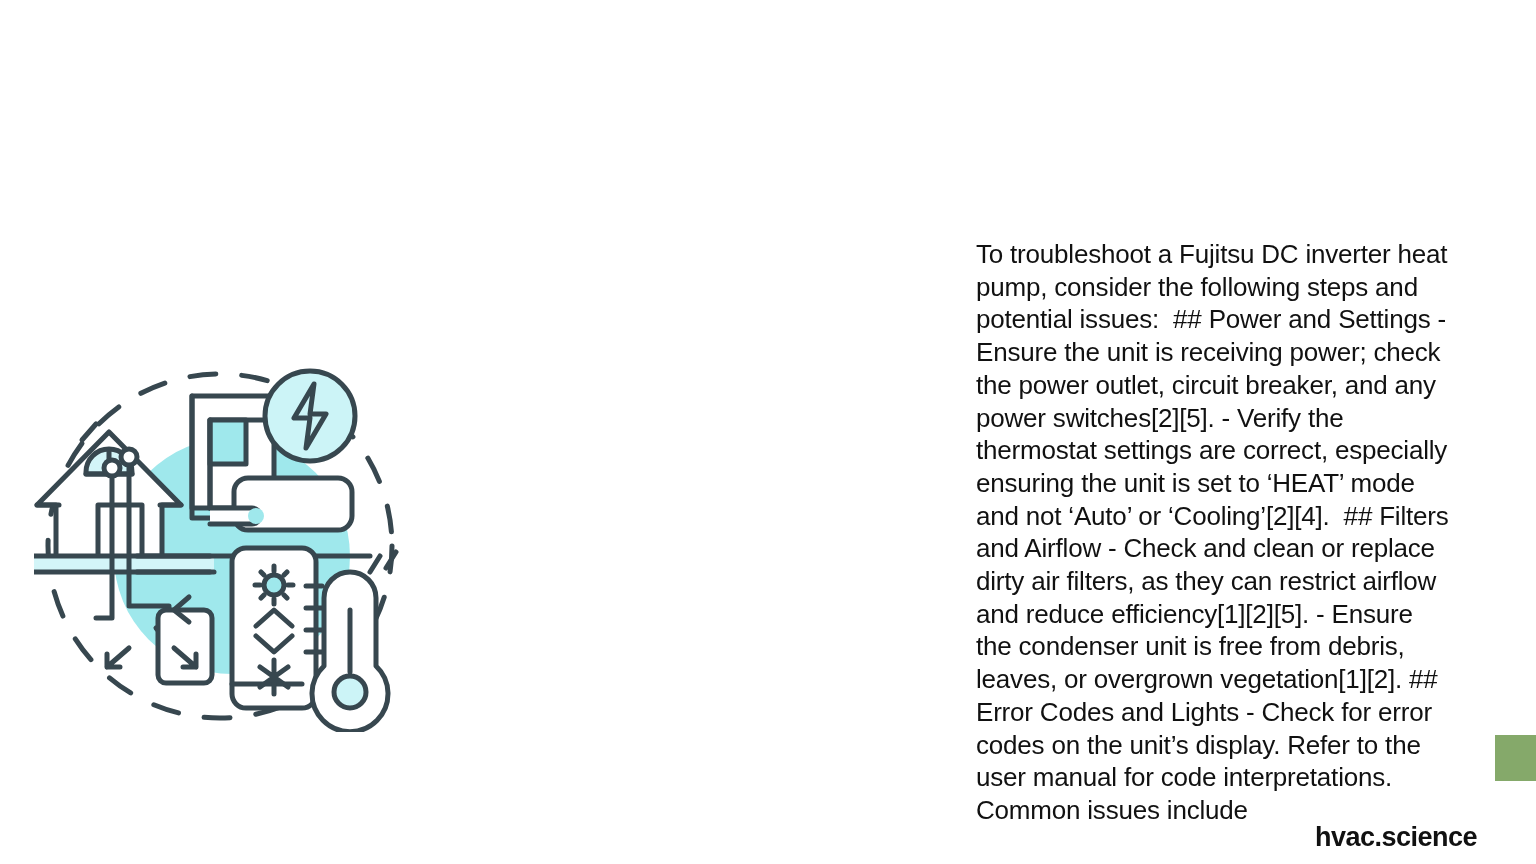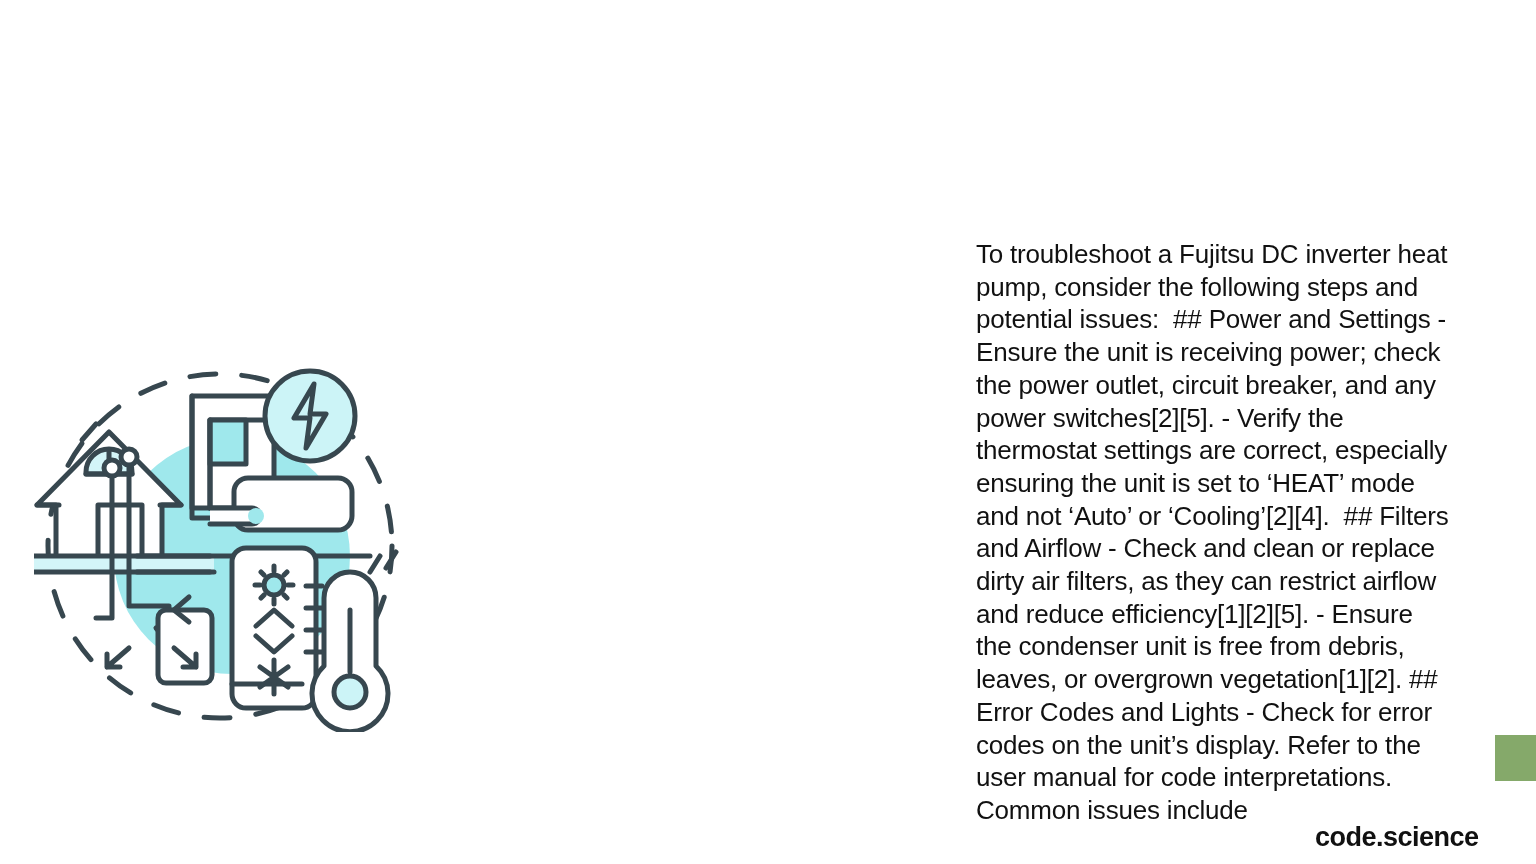--- a/index.html
+++ b/index.html
@@ -186,15 +186,15 @@
 
     <g stroke="#37474f" stroke-width="5" stroke-linecap="round">
       <path d="M352 208 L362 192"></path>
       <path d="M336 212 L346 196"></path>
     </g>
   </svg>
 </div>
 
 <div id="article-body">To troubleshoot a Fujitsu DC inverter heat pump, consider the following steps and potential issues:  ## Power and Settings - Ensure the unit is receiving power; check the power outlet, circuit breaker, and any power switches[2][5]. - Verify the thermostat settings are correct, especially ensuring the unit is set to ‘HEAT’ mode and not ‘Auto’ or ‘Cooling’[2][4].  ## Filters and Airflow - Check and clean or replace dirty air filters, as they can restrict airflow and reduce efficiency[1][2][5]. - Ensure the condenser unit is free from debris, leaves, or overgrown vegetation[1][2]. ## Error Codes and Lights - Check for error codes on the unit’s display. Refer to the user manual for code interpretations. Common issues include</div>
 
-<div id="site-watermark">code.science</div>
+<div id="site-watermark">hvac.science</div>
 
 <div id="accent-block" style="background: rgb(133, 169, 106);"></div>
 
 </body></html>

